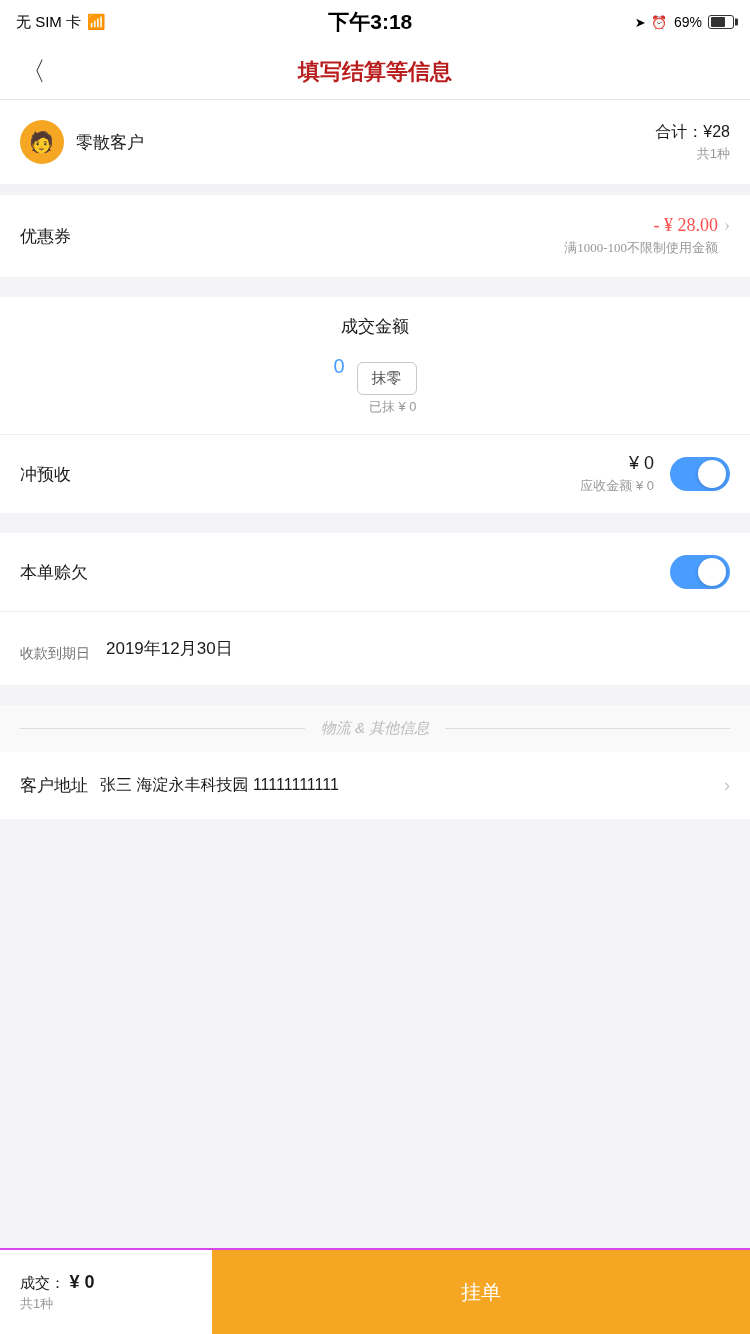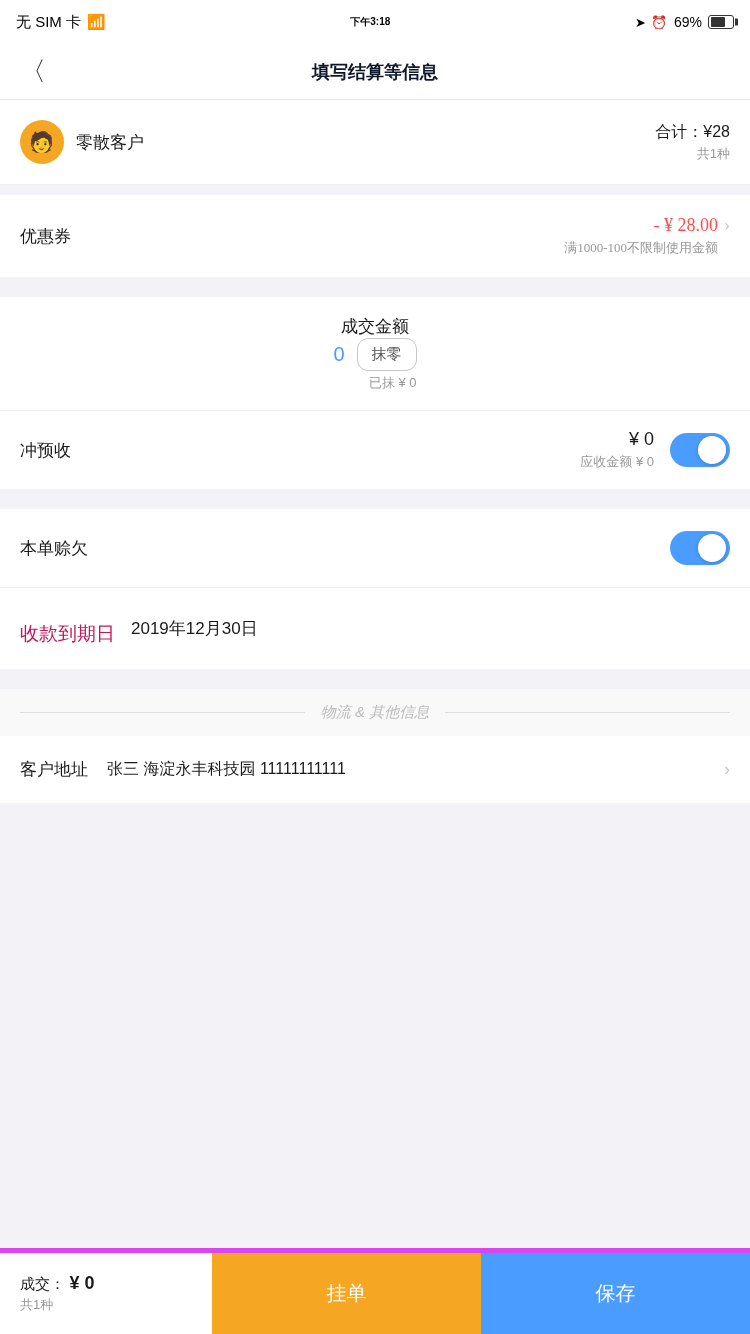--- a/index.html
+++ b/index.html
@@ -18,21 +18,21 @@
       display: flex;
       justify-content: space-between;
       align-items: center;
       background: #fff;
       height: 44px;
       padding: 0 16px;
       font-size: 15px;
       font-weight: 500;
     }
     .status-left { display: flex; align-items: center; gap: 6px; }
-    .status-center { font-weight: 600; font-size: 10px; }
+    .status-center { font-weight: 600; font-size: 21px; }
     .status-right { display: flex; align-items: center; gap: 6px; font-size: 14px; }
     .battery-box {
       display: inline-flex; align-items: center; gap: 2px;
       border: 1.5px solid #333; border-radius: 3px; padding: 1px 2px;
       position: relative; height: 14px; width: 26px;
     }
     .battery-box::after {
       content: '';
       position: absolute; right: -5px; top: 50%; transform: translateY(-50%);
       width: 3px; height: 7px; background: #333; border-radius: 0 1px 1px 0;
@@ -55,23 +55,23 @@
     .nav-back {
       font-size: 26px;
       color: #333;
       cursor: pointer;
       width: 40px;
     }
     .nav-title {
       position: absolute;
       left: 50%;
       transform: translateX(-50%);
-      font-size: 18px;
+      font-size: 22px;
       font-weight: 600;
-      color: #0f172a;
+      color: #b91c1c;
     }
 
     
     .content {
       padding-bottom: 90px;
     }
 
     
     .card-section {
       background: #fff;
@@ -179,26 +179,27 @@
       align-items: center;
       gap: 12px;
     }
     .form-value {
       font-size: 20px;
       color: #4a9dff;
       font-weight: 500;
     }
     .round-zero-btn {
       border: 1px solid #c7c7cc;
-      border-radius: 11px;
+      border-radius: 6px;
       padding: 6px 14px;
       font-size: 15px;
       color: #555;
       background: #fff;
       cursor: pointer;
+      margin-top: 24px;
     }
     .form-sub {
       font-size: 13px;
       color: #999;
       text-align: right;
       margin-top: 3px;
     }
 
     
     .toggle {
@@ -267,22 +268,22 @@
 
     
     .due-date-row {
       display: flex;
       align-items: center;
       padding: 22px 20px;
       background: #fff;
       border-top: 1px solid #f0f0f0;
     }
     .due-date-label {
-      font-size: 19px;
-      color: #be185d;
+      font-size: 14px;
+      color: #737373;
       margin-right: 16px;
       margin-top: 11px;
     }
     .due-date-value {
       font-size: 17px;
       color: #1a1a1a;
     }
 
     
     .logistics-header {
@@ -305,21 +306,20 @@
       font-style: italic;
     }
 
     
     .address-row {
       display: flex;
       align-items: center;
       justify-content: space-between;
       padding: 22px 20px;
       background: #fff;
-      gap: 7px;
     }
     .address-label {
       font-size: 17px;
       color: #1a1a1a;
       min-width: 72px;
     }
     .address-value {
       font-size: 16px;
       color: #1a1a1a;
       flex: 1;
@@ -329,21 +329,21 @@
     
     .bottom-bar {
       position: fixed;
       bottom: 0;
       left: 0;
       width: 750px;
       height: 86px;
       display: flex;
       align-items: center;
       background: #fff;
-      border-top: 5px solid #d946ef;
+      border-top: 2px solid #d946ef;
       gap: 32px;
     }
     .bottom-summary {
       padding: 0 20px;
       flex: 0 0 auto;
       min-width: 180px;
     }
     .bottom-deal-label {
       font-size: 15px;
       color: #1a1a1a;
@@ -517,15 +517,14 @@
 <div class="bottom-bar">
   <div class="bottom-summary">
     <div>
       <span class="bottom-deal-label">成交：</span>
       <span class="bottom-deal-value">¥ 0</span>
     </div>
     <div class="bottom-count">共1种</div>
   </div>
   <div class="bottom-buttons">
     <button class="btn-hang">挂单</button>
-    <button class="btn-save">保存</button>
   </div>
 </div>
 
 </body></html>

